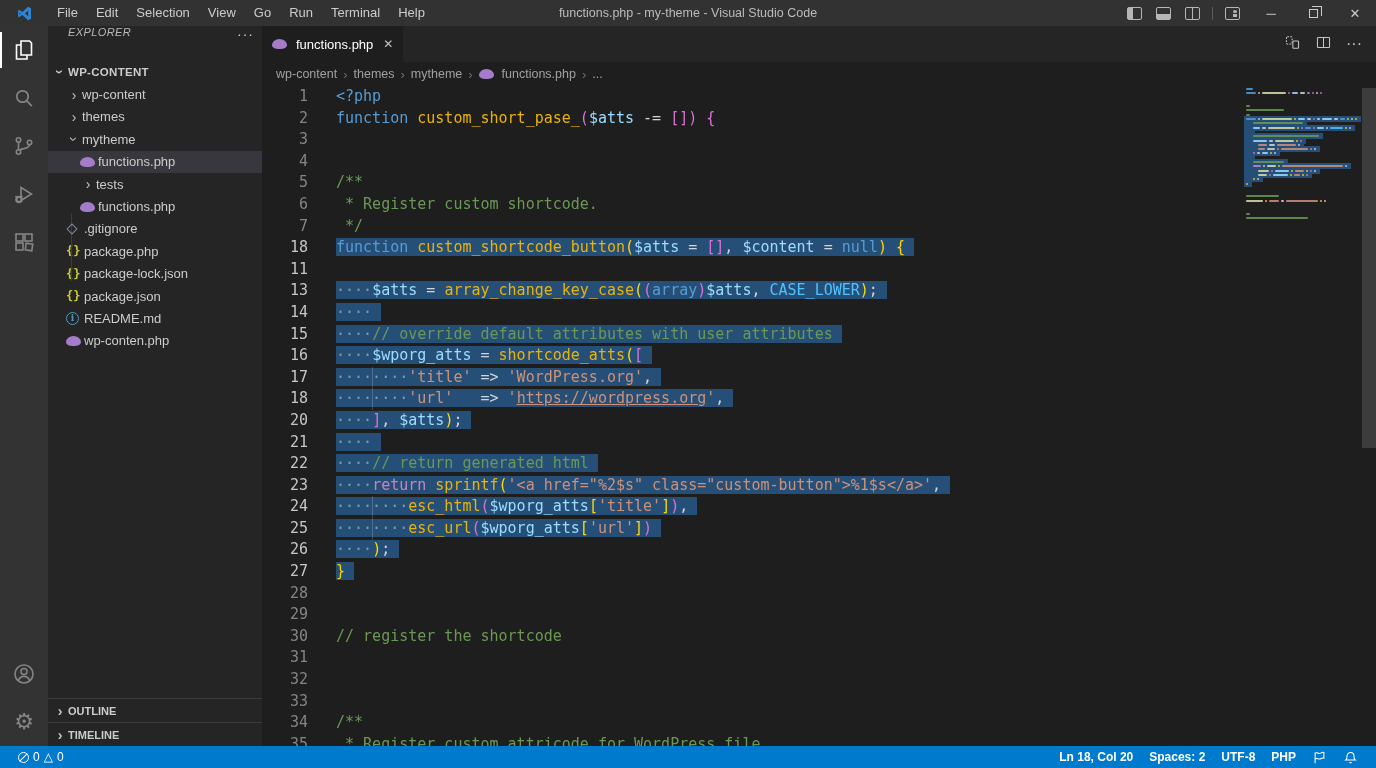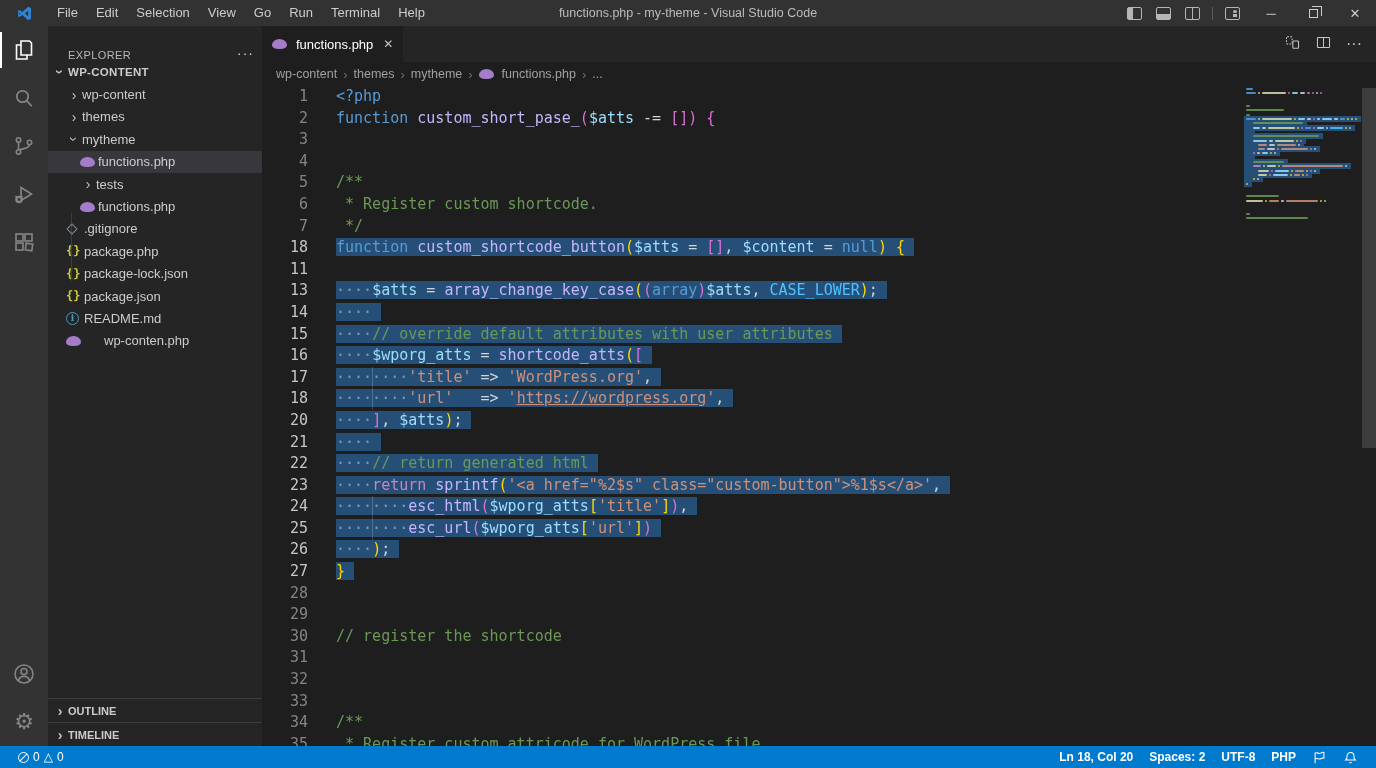--- a/index.html
+++ b/index.html
@@ -34,21 +34,21 @@
   .activitybar { width:48px; background:#333333; display:flex; flex-direction:column; align-items:center; flex:0 0 auto; }
   .act-item { width:48px; height:48px; display:flex; align-items:center; justify-content:center; color:#858585; position:relative; }
   .act-item.active { color:#ffffff; }
   .act-item.active::before { content:""; position:absolute; left:0; top:6px; bottom:6px; width:2px; background:#ffffff; }
   .act-item svg { width:24px; height:24px; }
   .act-spacer { flex:1; }
   .gear-glyph { font-size:22px; line-height:22px; }
 
   
   .sidebar { width:214px; background:#252526; color:#cccccc; display:flex; flex-direction:column; flex:0 0 auto; font-size:13px; position:relative; }
-  .sb-header { height:35px; display:flex; align-items:flex-end; padding:0 8px 0 20px; font-size:11px; letter-spacing:.4px; color:#b8b8b8; }
+  .sb-header { height:35px; display:flex; align-items:flex-start; padding:0 8px 0 20px; font-size:11px; letter-spacing:.4px; color:#b8b8b8;font-style:italic; }
   .sb-header .more { margin-left:auto; color:#cccccc; font-size:14px; letter-spacing:1px; }
   .tree { flex:1 1 auto; overflow:hidden; position:relative; }
   .tree-row { height:22.4px; display:flex; align-items:center; cursor:pointer; white-space:nowrap; }
   .tree-row.selected { background:#37373d; }
   .tree-row.root { font-weight:bold; font-size:11.5px; letter-spacing:.3px; }
   .chev { width:16px; text-align:center; color:#c5c5c5; font-size:14px; display:inline-block; flex:0 0 16px; }
   .chev.down { transform:rotate(90deg); }
   .fi { flex:0 0 18px; display:flex; align-items:center; justify-content:flex-start; }
   .icon-php-blob { width:15px; height:10px; background:#a47cc9; border-radius:55% 55% 48% 48% / 70% 70% 40% 40%; }
   .icon-json-braces { color:#cbcb41; font-family:"DejaVu Sans Mono", monospace; font-size:12px; font-weight:bold; }
@@ -68,21 +68,21 @@
   .bc-item { display:flex; align-items:center; gap:5px; }
   .bc-sep { color:#6d6d6d; font-size:13px; }
 
   .editor-code { flex:1 1 auto; position:relative; overflow:hidden; background:#1e1e1e;
                  font-family:"DejaVu Sans Mono", monospace; font-size:15px; line-height:21.6px; }
   .code-line { display:flex; height:21.6px; white-space:pre; }
   .gutter { flex:0 0 46px; text-align:right; color:#858585; user-select:none; }
   .code-line.sel .gutter { color:#c6c6c6; }
   .ltext { padding-left:28px; }
   .code-line.sel .ltext .selwrap { background:#264f78; padding-right:9px; }
-  .t-k { color:#569cd6; } .t-fn { color:#c4b5fd; } .t-v { color:#9cdcfe; }
+  .t-k { color:#569cd6; } .t-fn { color:#eab308; } .t-v { color:#9cdcfe; }
   .t-s { color:#ce9178; } .t-c { color:#6a9955; } .t-r { color:#c586c0; }
   .t-p { color:#d4d4d4; } .t-g { color:#ffd700; } .t-m { color:#da70d6; }
   .t-n { color:#4fc1ff; } .t-w { color:#7e99b5; }
   .t-l { color:#ce9178; text-decoration:underline; }
   .indent-guide { position:absolute; width:1px; background:rgba(255,255,255,.18); left:110px; }
 
   .minimap { position:absolute; top:2px; right:18px; width:112px; }
   .mm-row { height:2px; margin-bottom:2.3px; display:flex; width:fit-content; }
   .mm-row.mm-sel { background:#264f78; box-shadow:0 0 0 2px #264f78; }
   .mm-seg { height:2px; margin-right:2px; border-radius:1px; opacity:.85; }
@@ -257,21 +257,21 @@
               <span class="icon-json-braces">{}</span>
             </span>
             <span>package.json</span>
           </div>
           <div class="tree-row" style="padding-left: 18px;">
             <span class="fi">
               <span class="icon-info-circle">i</span>
             </span>
             <span>README.md</span>
           </div>
-          <div class="tree-row" style="padding-left: 18px; gap: 20px;">
+          <div class="tree-row" style="padding-left: 18px;">
             <span class="fi">
               <span class="icon-php-blob"></span>
             </span>
             <span>wp-conten.php</span>
           </div>
         </div>
       <div class="sb-panel">
         <span class="chev">›</span>
         <span>OUTLINE</span>
       </div>

